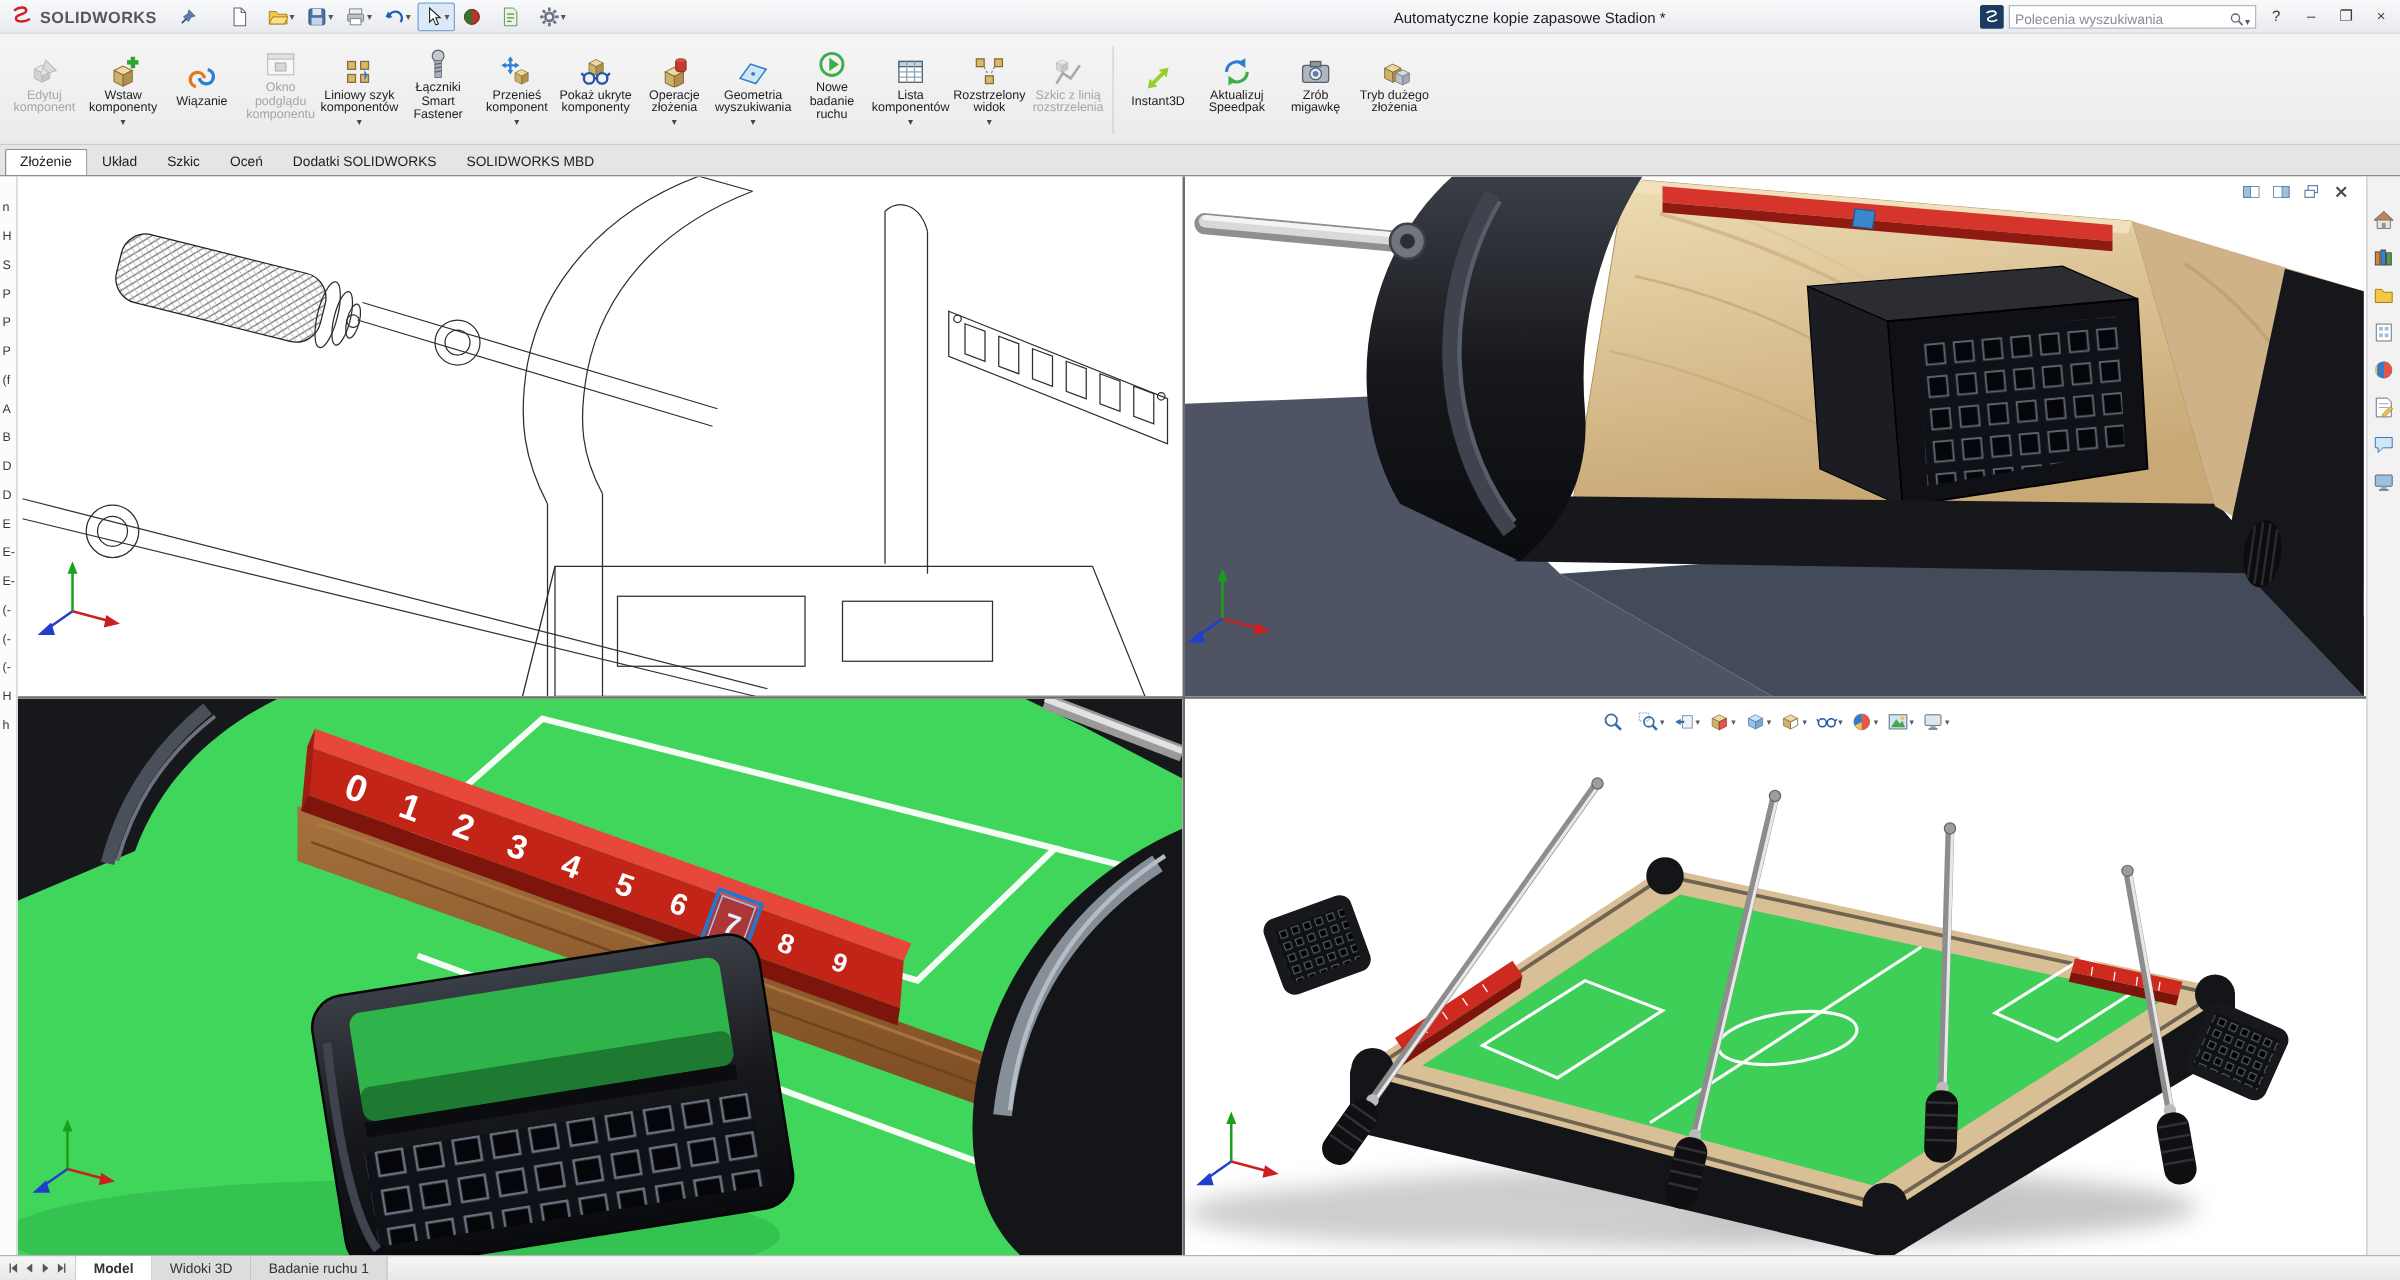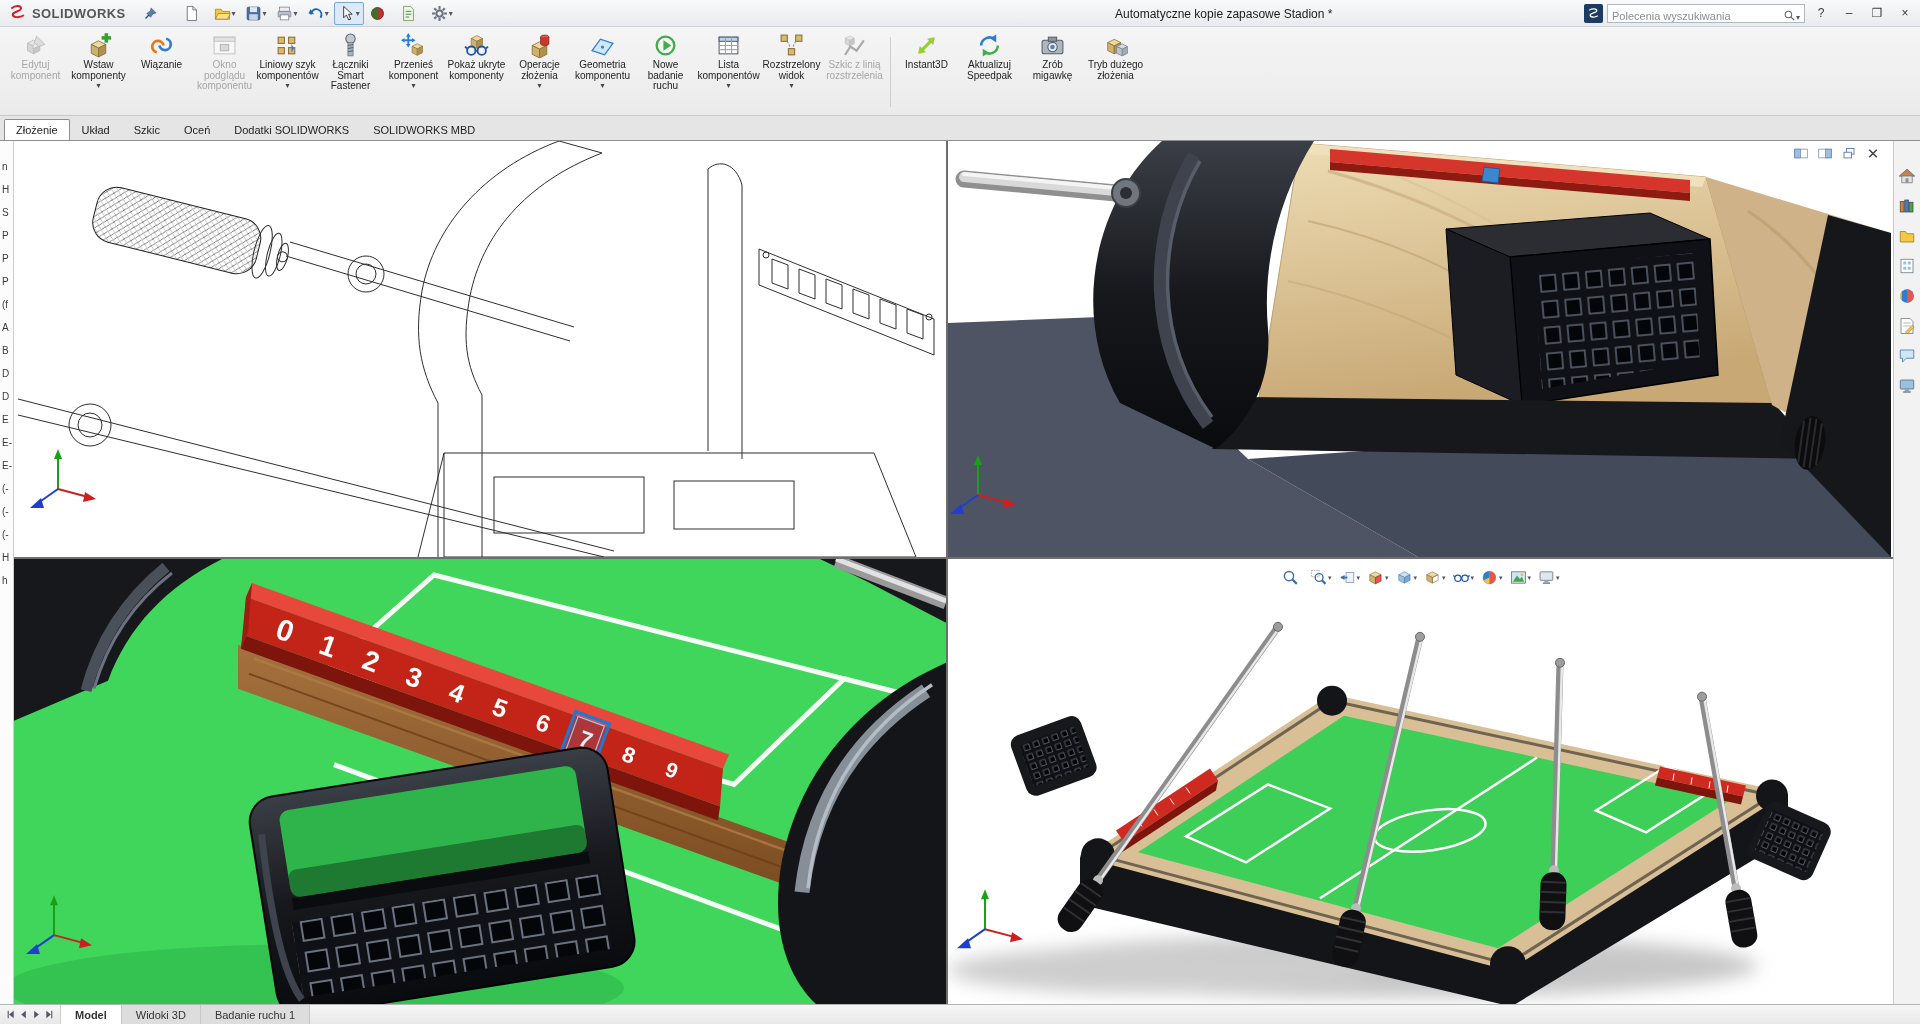--- a/index.html
+++ b/index.html
@@ -38,21 +38,21 @@
   .mini-caret { font-size:8px; color:#556; }
   .winbtn { width:24px; height:20px; display:flex; align-items:center; justify-content:center;
     font-size:12px; color:#3c3c3c; }
 
   
   .ribbon { position:absolute; top:27px; left:0; right:0; height:89px;
     background:linear-gradient(#f5f5f5,#ebebeb); border-bottom:1px solid #c9c9c9;
     display:flex; align-items:stretch; padding:2px 0 0 4px; z-index:8; }
   .rbtn { display:flex; flex-direction:column; align-items:center; width:63px;
     padding:3px 1px 1px; font-size:10px; line-height:10.5px; text-align:center; color:#222;
-    border:1px solid transparent; border-radius:2px; }
+    border:1px solid transparent; border-radius:2px;justify-content:center; }
   .rbtn svg { width:25px; height:25px; flex:none; margin-bottom:2px; }
   .rbtn .caret { font-size:8px; height:9px; color:#444; }
   .rbtn.disabled { color:#a6a6a6; }
   .rbtn.disabled svg { opacity:.45; filter:grayscale(1); }
   .rsep { width:1px; background:#cfcfcf; margin:8px 4px; }
 
   
   .cmdtabs { position:absolute; top:116px; left:0; right:0; height:25px; background:#e5e5e5;
     border-bottom:1px solid #8e8e8e; display:flex; align-items:flex-end; padding-left:4px; z-index:7; }
   .ctab { font-size:11px; color:#222; padding:4px 11px 4px; border:1px solid transparent; border-bottom:none; }
@@ -629,21 +629,21 @@
           <use href="#assembly-features-icon"></use>
         </svg>
         <span>Operacje złożenia</span>
         <span class="caret">▾</span>
       </div>
 
       <div class="rbtn">
         <svg>
           <use href="#reference-geometry-icon"></use>
         </svg>
-        <span>Geometria komponentu</span>
+        <span>Geometria wyszukiwania</span>
         <span class="caret">▾</span>
       </div>
 
       <div class="rbtn">
         <svg>
           <use href="#new-motion-study-icon"></use>
         </svg>
         <span>Nowe badanie ruchu</span>
         <span class="caret" style="visibility: hidden;">▾</span>
       </div>

